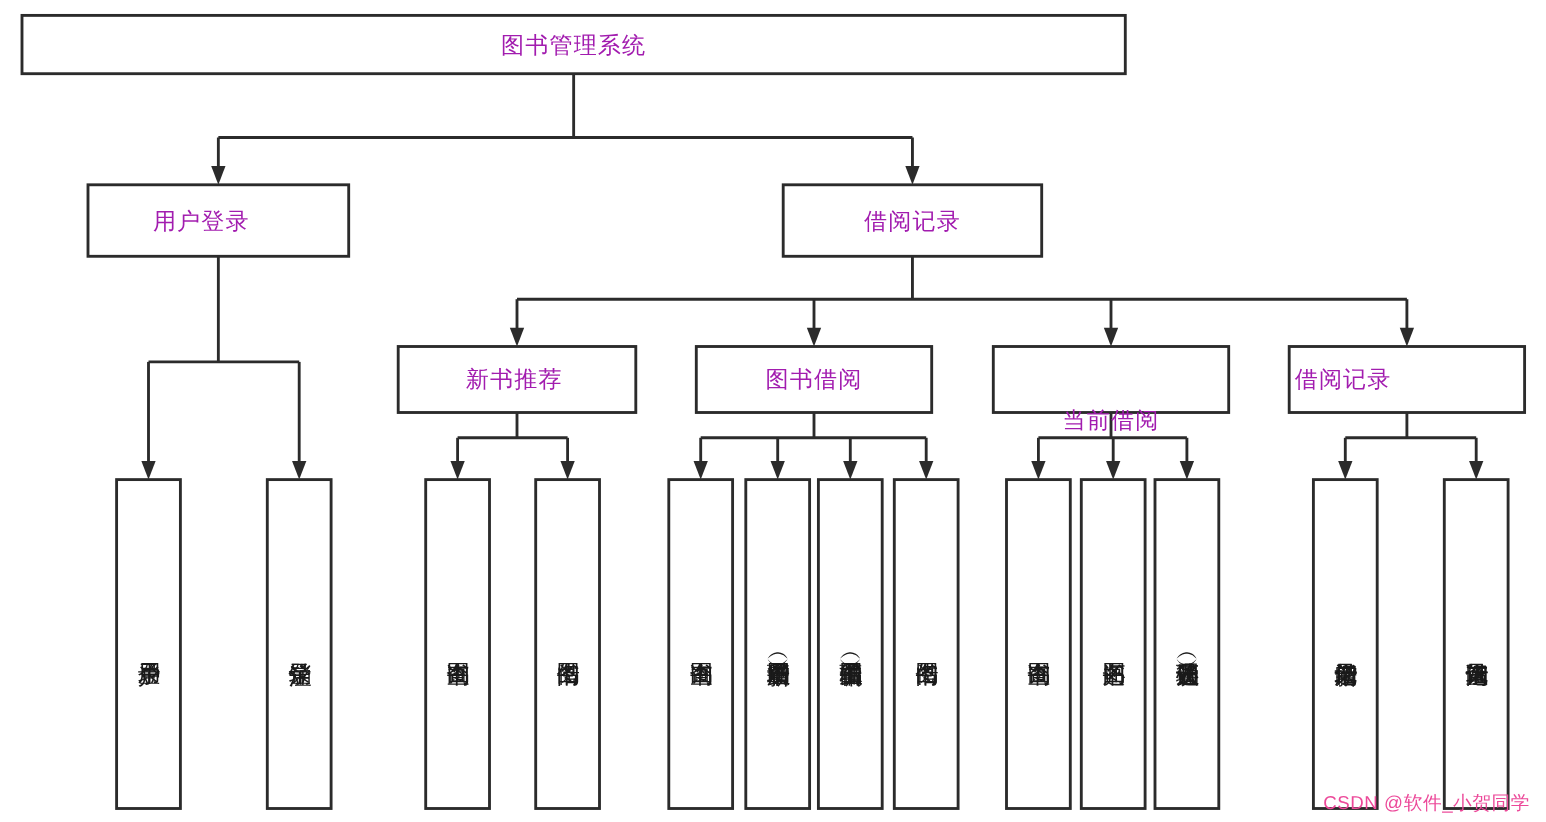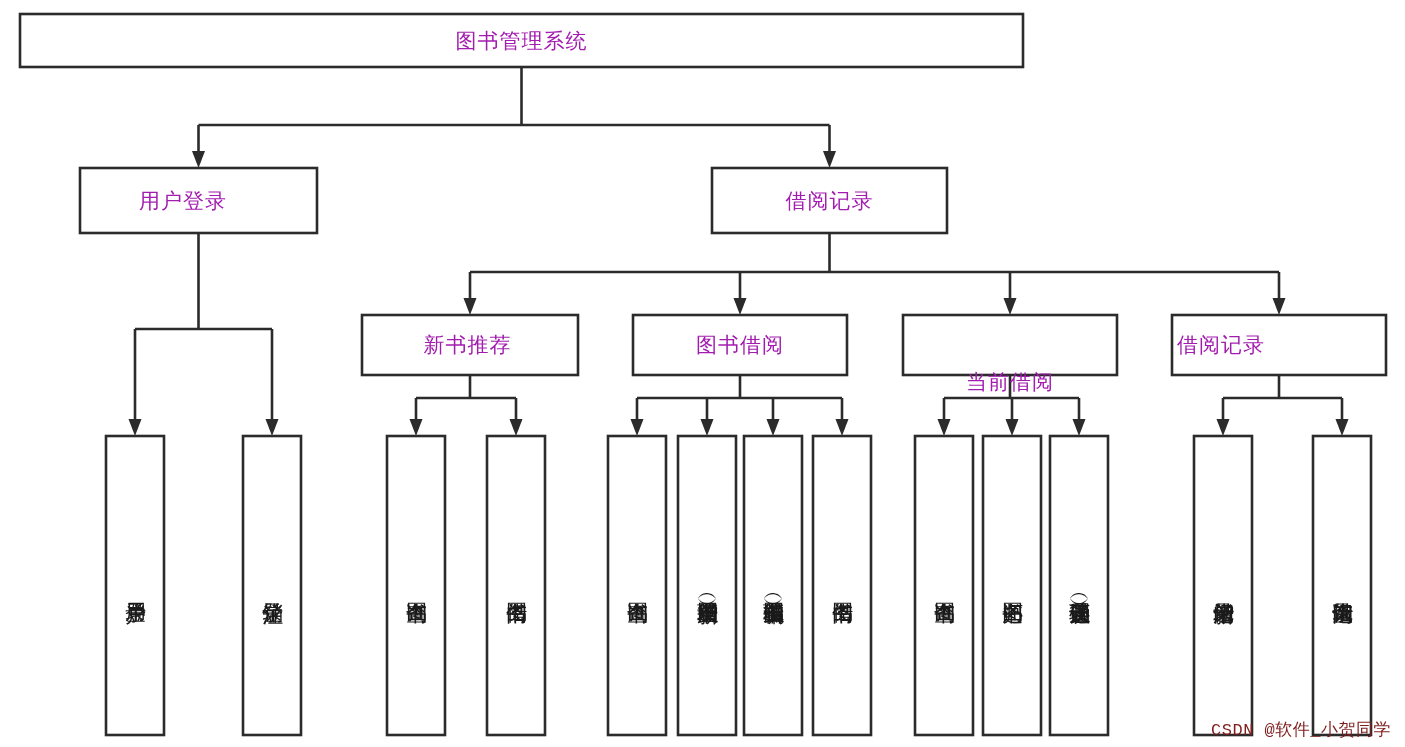--- a/index.html
+++ b/index.html
@@ -67,23 +67,23 @@
     font-size: 21px;
     color: #a21caf;
     letter-spacing: 1px;
     white-space: nowrap;
     pointer-events: none;
   }
   #watermark {
     position: absolute;
     right: 14px;
     bottom: 6px;
-    font-family: Liberation Mono, monospace;
+    font-family: Liberation Sans, sans-serif;
     font-size: 17px;
-    color: #7f1d1d;
+    color: #ec4899;
     letter-spacing: 0.5px;
     white-space: nowrap;
     margin-left: 44px;
   }
 </style>
 </head>
 <body>
 
 <div id="diagram-root">
 

